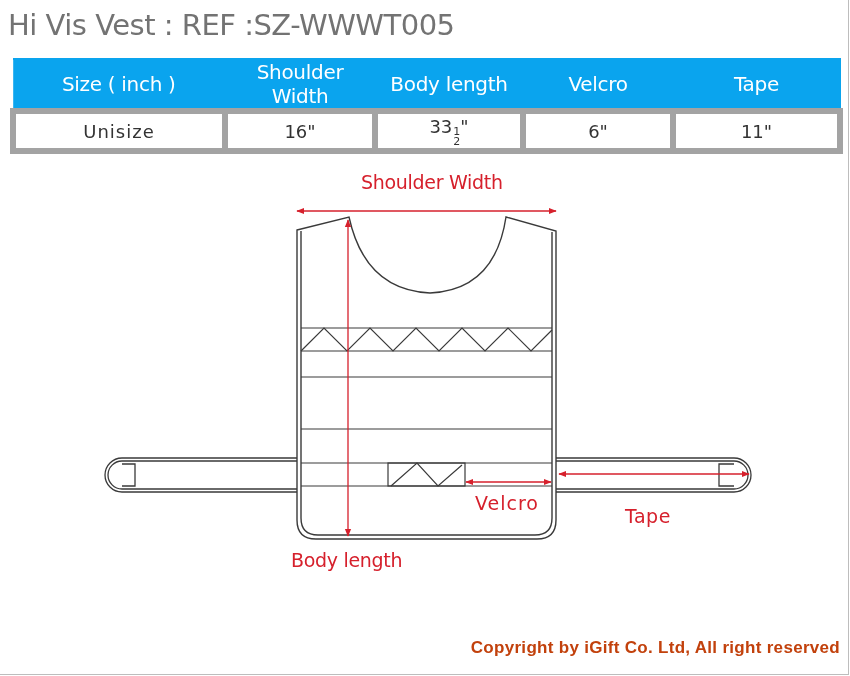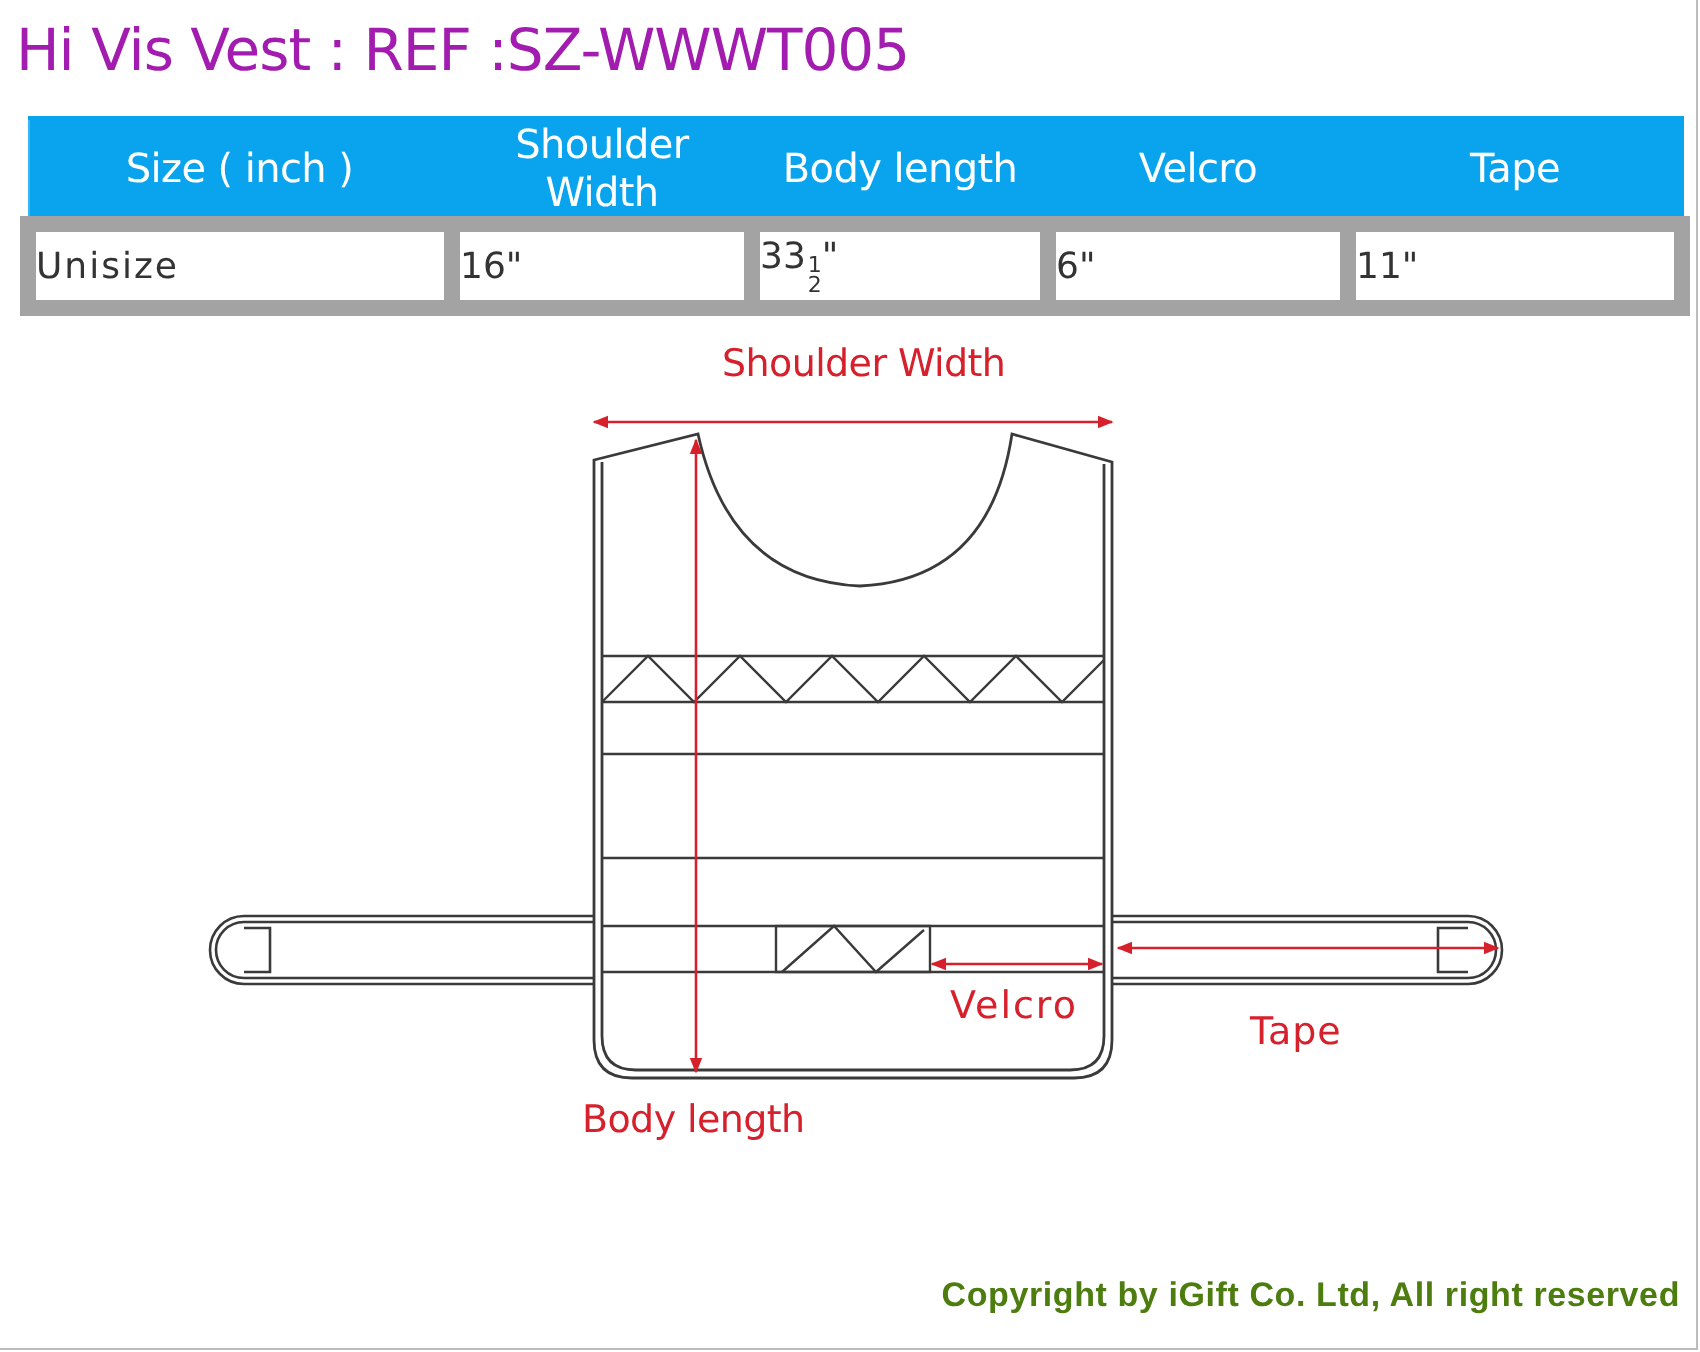--- a/index.html
+++ b/index.html
@@ -2,40 +2,40 @@
 <html><head>
 <meta charset="utf-8">
 <style>
   html, body { margin: 0; padding: 0; }
   body {
     width: 850px; height: 676px; background: #ffffff; position: relative; overflow: hidden;
     font-family: "DejaVu Sans", sans-serif;
   }
   .frame { position: absolute; left: 0; top: 0; width: 848px; height: 674px; border: 1px solid #bdbdbd; border-top: none; border-left: none; }
   .title {
-    position: absolute; left: 8px; top: 8px; font-size: 29px; color: #a21caf;
+    position: absolute; left: 8px; top: 8px; font-size: 29px; color: #737373;
     font-family: "DejaVu Sans", sans-serif; letter-spacing: -0.5px; white-space: nowrap;
   }
   table.spec {
     position: absolute; left: 10px; top: 58px; width: 827px; border-collapse: collapse;
     table-layout: fixed;
   }
   table.spec th {
     background: #0aa4ee; color: #ffffff; font-weight: normal; font-size: 20px; height: 38px;
     border: 2px solid #0aa4ee; border-left: 1px solid #3ab6f2; padding: 0; letter-spacing: -0.3px;
   }
   table.spec td {
-    background: #ffffff; color: #333; font-size: 18px; height: 34px; text-align: left;
-    border: 8px solid #a3a3a3; padding: 0;
+    background: #ffffff; color: #333; font-size: 18px; height: 34px; text-align: center;
+    border: 6px solid #a3a3a3; padding: 0;
   }
   .frac { display: inline-flex; flex-direction: column; font-size: 11px; line-height: 10px; vertical-align: -2px; margin-left: 1px; }
   .diagram { position: absolute; left: 0; top: 0; }
   .lbl { position: absolute; color: #d6202c; font-size: 19px; white-space: nowrap; letter-spacing: -0.3px; }
   .copyright {
-    position: absolute; right: 10px; top: 638px; font-size: 17px; font-weight: bold; color: #4d7c0f;
+    position: absolute; right: 10px; top: 638px; font-size: 17px; font-weight: bold; color: #c2410c;
     font-family: "Liberation Sans", sans-serif; letter-spacing: 0.3px;
   }
 </style>
 </head>
 <body>
 
 <div class="frame"></div>
 
 <div class="title">Hi Vis Vest : REF :SZ-WWWT005</div>
 

